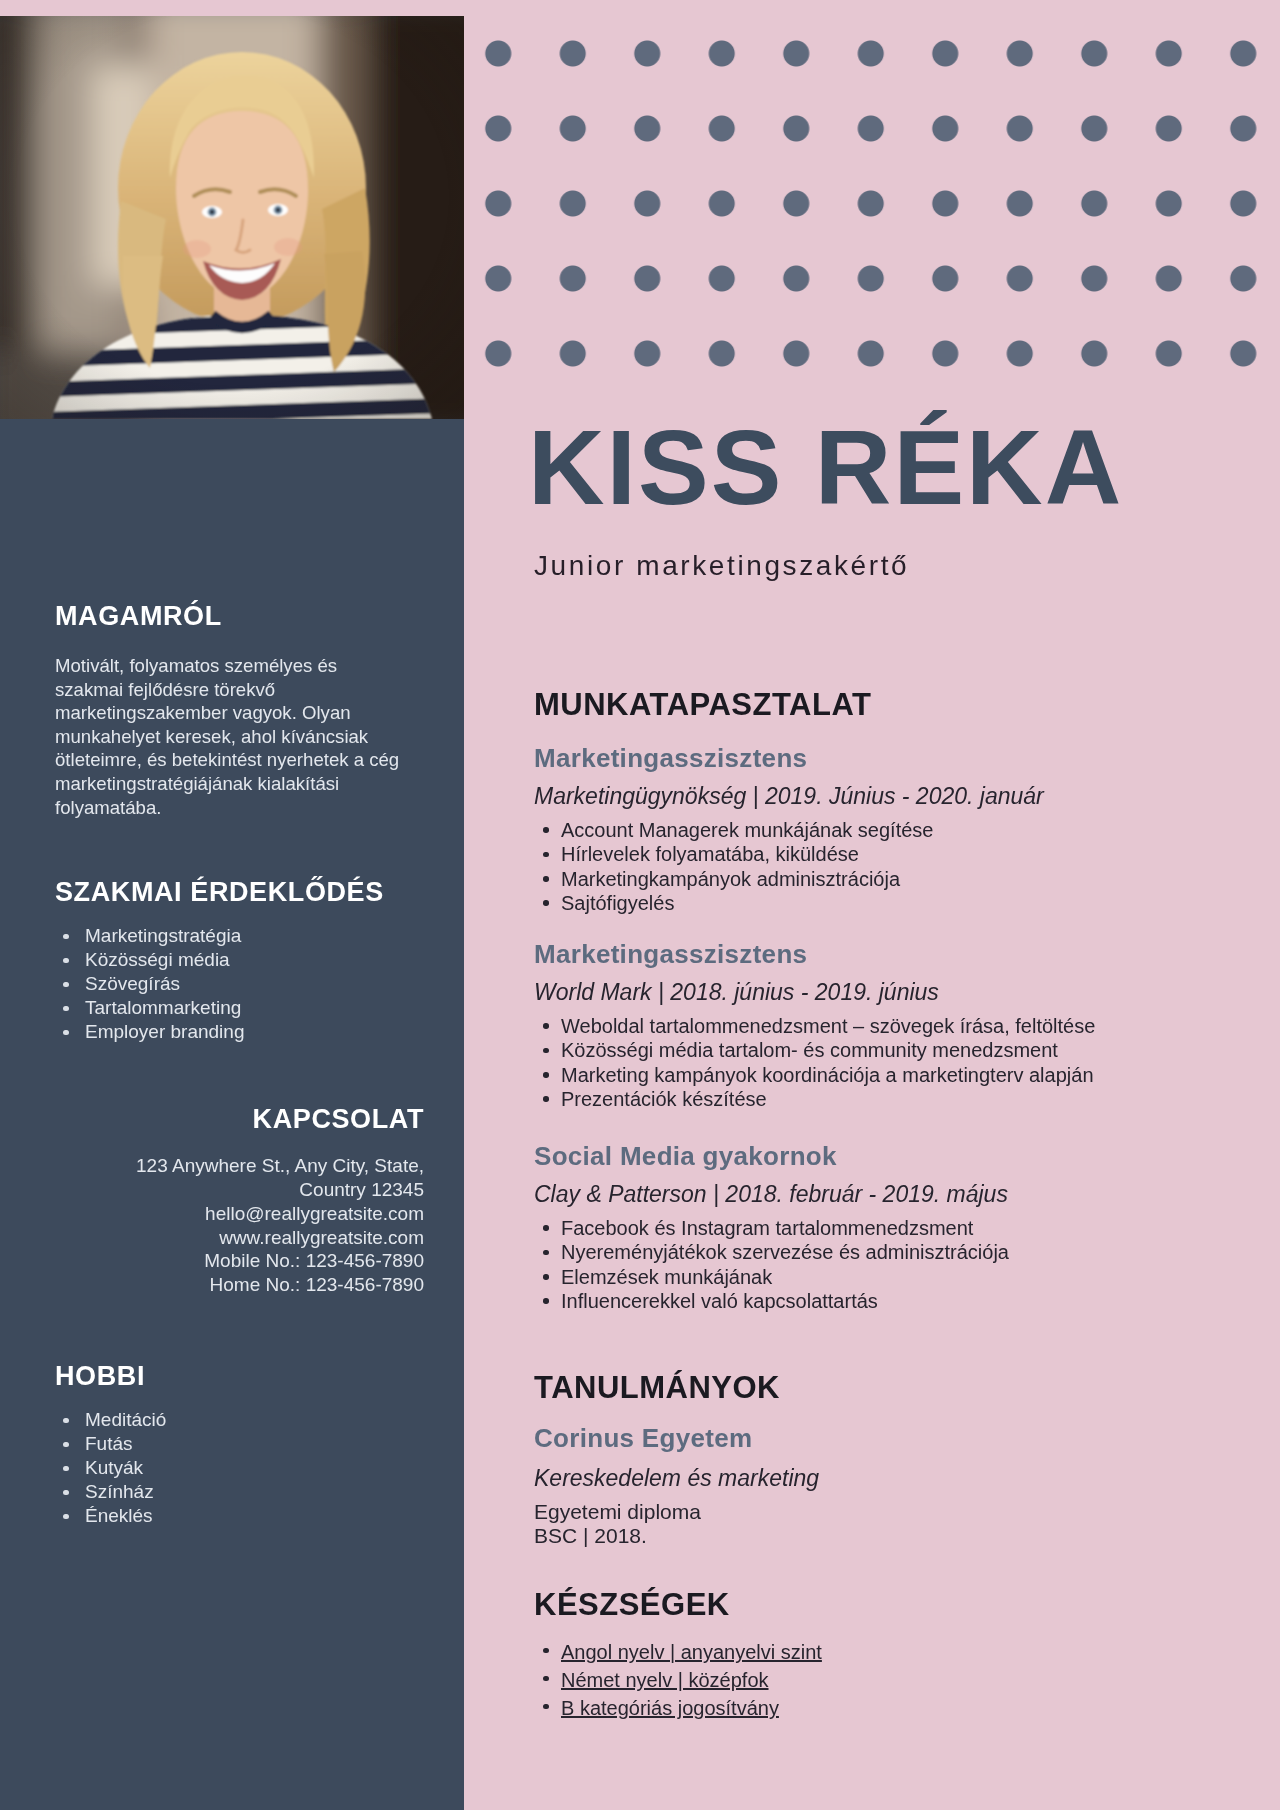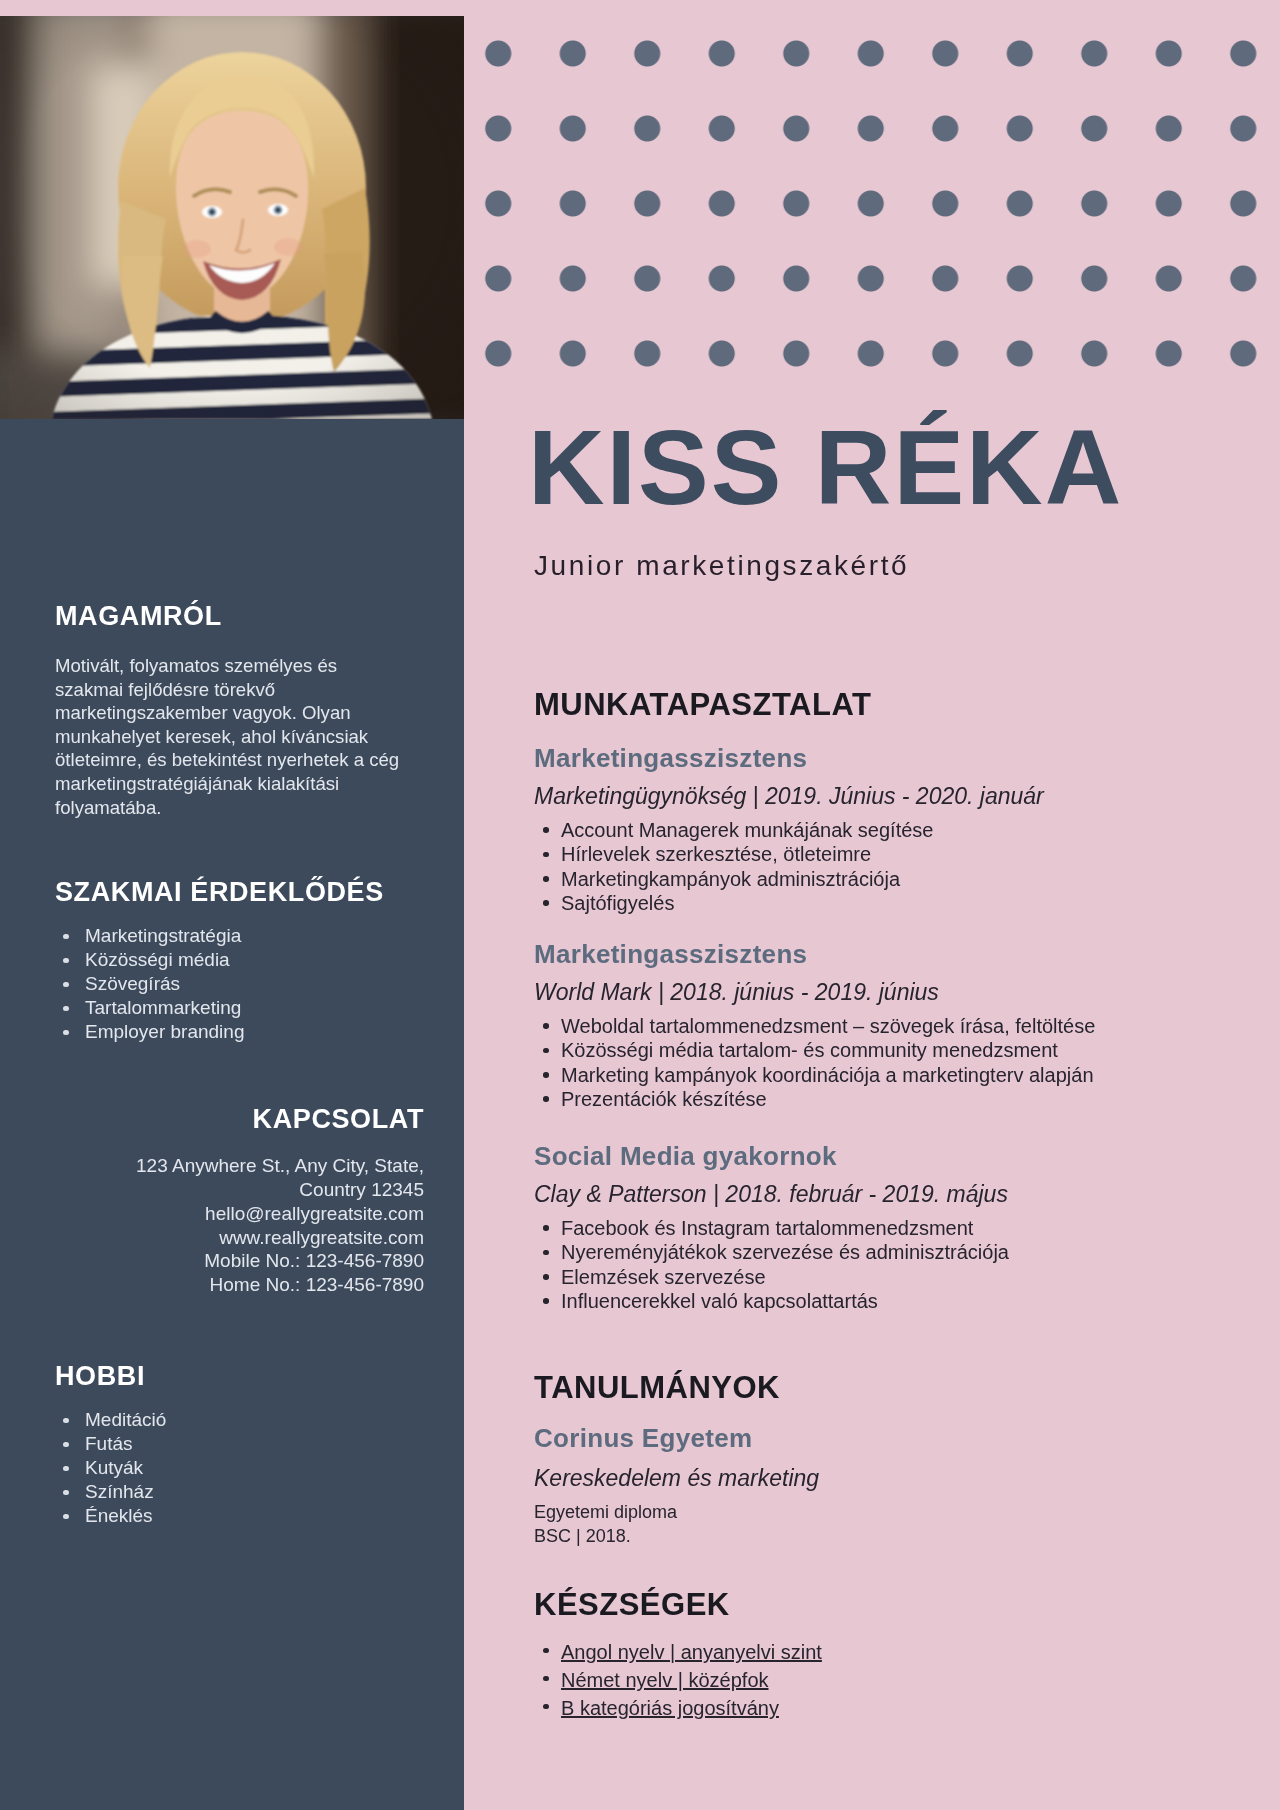--- a/index.html
+++ b/index.html
@@ -79,21 +79,21 @@
     position:relative;padding-left:27px;font-size:20px;line-height:24.3px;
   }
   .main-list li::before{
     content:"";position:absolute;left:9px;top:9.5px;width:5.5px;height:5.5px;
     border-radius:50%;background:currentColor;
   }
   .sec-edu{margin-top:56px;}
   .school{margin-top:17px;}
   .program{margin-top:11px;font-size:23px;}
   .edu-lines{margin-top:7px;color:var(--body-ink,#27242e);}
-  .edu-lines li{font-size:18px;line-height:24px;}
+  .edu-lines li{font-size:21px;line-height:24px;}
   .sec-skills{margin-top:38px;}
   .skills-list{margin-top:15px;}
   .skills-list li{line-height:28px;text-decoration:underline;}
 </style>
 </head>
 <body style="--sidebar-bg: #3d4a5c; --pink-bg: #e6c7d2; --dot: #5f6a7d; --name-ink: #3d4c5e; --steel: #5d6b7f; --header-ink: #1b1a21; --body-ink: #27242e; --sidebar-text: #e3e7ed;">
 
 <aside class="sidebar">
   <div class="photo">
     <svg width="464" height="403" viewBox="0 0 464 403" xmlns="http://www.w3.org/2000/svg">
@@ -216,21 +216,21 @@
     <div class="subtitle">Junior marketingszakértő</div>
 
     <section class="sec-exp">
       <h2 class="main-h">MUNKATAPASZTALAT</h2>
 
       <article class="job">
         <h3 class="role">Marketingasszisztens</h3>
         <p class="meta">Marketingügynökség | 2019. Június - 2020. január</p>
         <ul class="main-list">
             <li>Account Managerek munkájának segítése</li>
-            <li>Hírlevelek szerkesztése, ötleteimre</li>
+            <li>Hírlevelek folyamatába, kiküldése</li>
             <li>Marketingkampányok adminisztrációja</li>
             <li>Sajtófigyelés</li>
           </ul>
       </article>
 
       <article class="job">
         <h3 class="role">Marketingasszisztens</h3>
         <p class="meta">World Mark | 2018. június - 2019. június</p>
         <ul class="main-list">
             <li>Weboldal tartalommenedzsment – szövegek írása, feltöltése</li>
@@ -239,21 +239,21 @@
             <li>Prezentációk készítése</li>
           </ul>
       </article>
 
       <article class="job third">
         <h3 class="role">Social Media gyakornok</h3>
         <p class="meta">Clay &amp; Patterson | 2018. február - 2019. május</p>
         <ul class="main-list">
             <li>Facebook és Instagram tartalommenedzsment</li>
             <li>Nyereményjátékok szervezése és adminisztrációja</li>
-            <li>Elemzések szervezése</li>
+            <li>Elemzések munkájának</li>
             <li>Influencerekkel való kapcsolattartás</li>
           </ul>
       </article>
     </section>
 
     <section class="sec-edu">
       <h2 class="main-h">TANULMÁNYOK</h2>
       <h3 class="role school">Corinus Egyetem</h3>
       <p class="meta program">Kereskedelem és marketing</p>
       <ul class="edu-lines">

